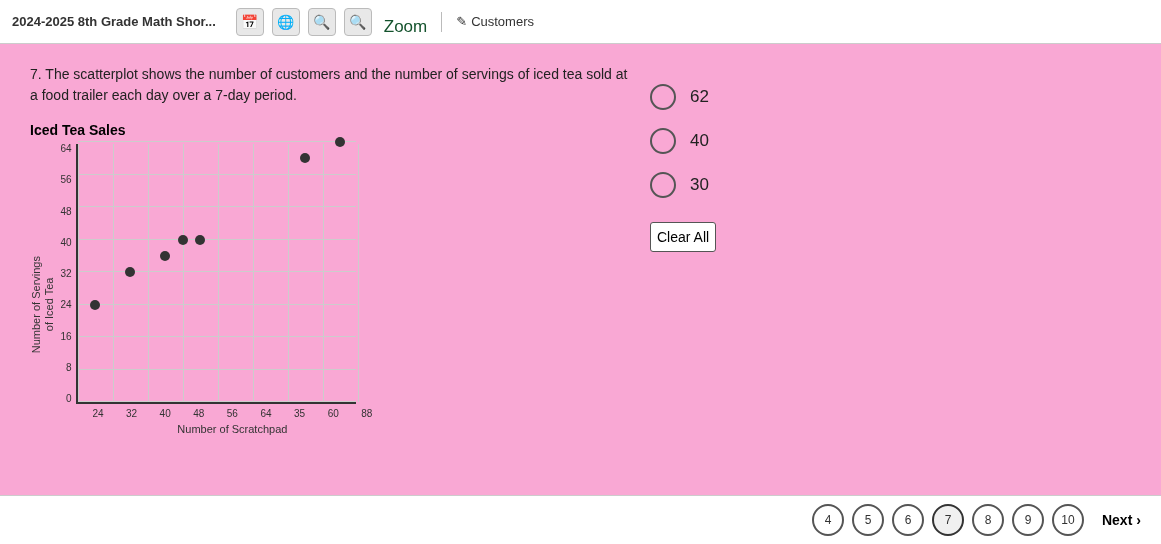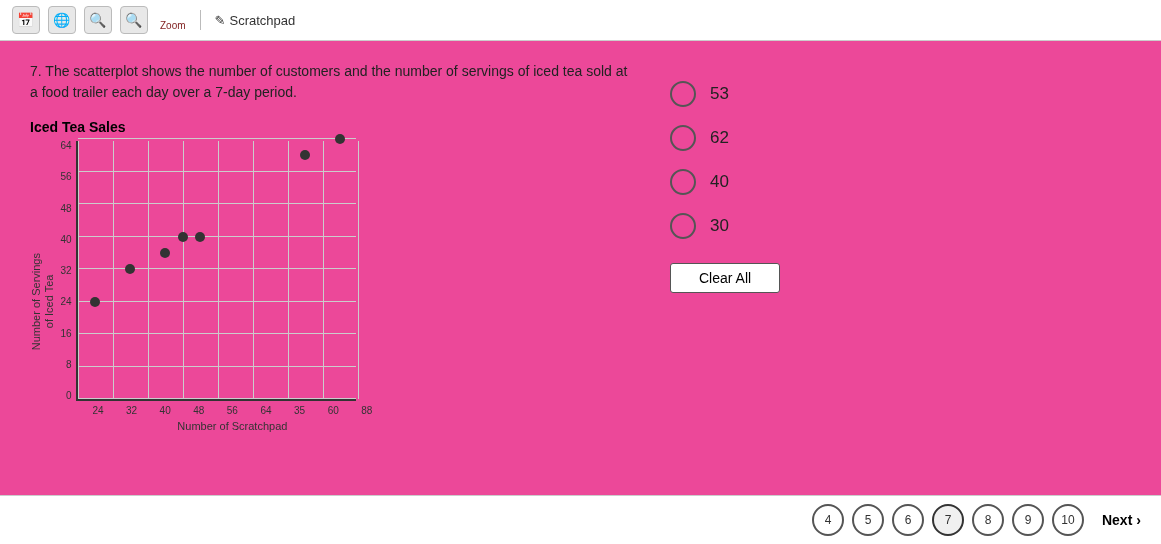--- a/index.html
+++ b/index.html
@@ -40,22 +40,22 @@
       background: #e8e8e8;
       border: 1px solid #bbb;
       border-radius: 4px;
       display: flex;
       align-items: center;
       justify-content: center;
       cursor: pointer;
       font-size: 14px;
     }
     .zoom-label {
-      font-size: 10px;
-      color: #7f1d1d;
+      font-size: 17px;
+      color: #14532d;
       margin-left: 4px;
       margin-top: 11px;
     }
     .divider {
       width: 1px;
       height: 20px;
       background: #bbb;
       margin: 0 6px;
     }
     .scratchpad-btn {
@@ -64,23 +64,23 @@
       gap: 4px;
       font-size: 13px;
       color: #333;
       cursor: pointer;
     }
 
     
     .main-content {
       flex: 1;
       display: flex;
-      background: #ec4899;
+      background: #f9a8d4;
       padding: 20px 30px;
-      gap: 40px;
+      gap: 20px;
     }
 
     
     .left-panel {
       flex: 1;
       max-width: 600px;
     }
 
     .question-text {
       font-size: 14px;
@@ -237,21 +237,21 @@
     }
 
     .answer-value {
       font-size: 17px;
       color: #222;
     }
 
     .clear-all-btn {
       border: 1px solid #555;
       background: #fff;
-      padding: 6px 28px;
+      padding: 6px 6px;
       font-size: 14px;
       cursor: pointer;
       border-radius: 3px;
       width: fit-content;
       margin-top: 6px;
     }
 
     
     .bottom-nav {
       background: #fff;
@@ -297,30 +297,31 @@
       align-items: center;
       gap: 8px;
       flex: 1;
       justify-content: flex-end;
     }
   </style>
 </head>
 <body>
 
 <div class="top-bar">
+  <span class="top-bar-title">2024-2025 8th Grade Math Shor...</span>
   <div class="toolbar-icons">
     <div class="toolbar-icon">📅</div>
     <div class="toolbar-icon">🌐</div>
     <div class="toolbar-icon">🔍</div>
     <div class="toolbar-icon">🔍</div>
     <span class="zoom-label">Zoom</span>
     <div class="divider"></div>
     <div class="scratchpad-btn">
       <span>✎</span>
-      <span>Scratchpad</span>
+      <span>Customers</span>
     </div>
   </div>
 </div>
 
 <div class="main-content">
 
   <div class="left-panel">
     <div class="question-text">
       <span>7.</span>
       <span>The scatterplot shows the number of customers and the number of servings of iced tea sold at a food trailer each day over a 7-day period.</span>
@@ -395,24 +396,20 @@
 
           <div class="x-axis-label" style="padding-left:32px;">Number of Scratchpad</div>
         </div>
       </div>
     </div>
 
   </div>
 
   <div class="right-panel">
 
-    <div class="answer-option">
-      <div class="radio-circle"></div>
-      <span class="answer-value">53</span>
-    </div>
 
     <div class="answer-option">
       <div class="radio-circle"></div>
       <span class="answer-value">62</span>
     </div>
 
     <div class="answer-option">
       <div class="radio-circle"></div>
       <span class="answer-value">40</span>
     </div>

